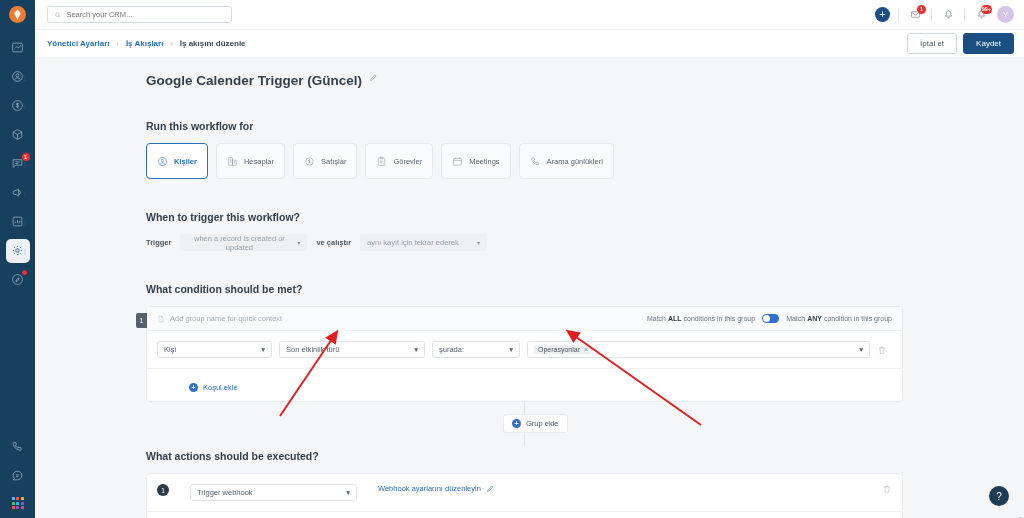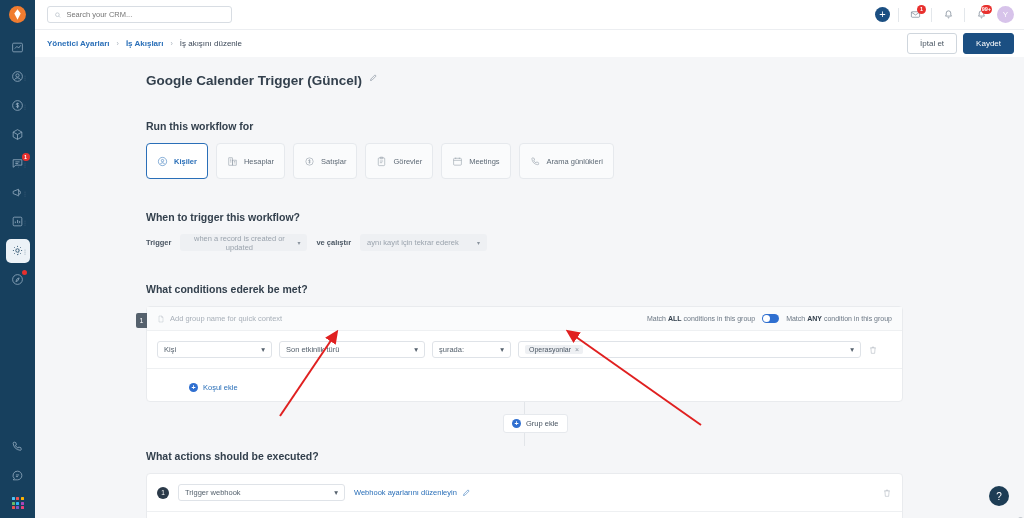--- a/index.html
+++ b/index.html
@@ -84,21 +84,21 @@
             color: #fff; font-size: 8px; display: flex; align-items: center;
             justify-content: center; }
   .divider-v { width: 1px; height: 14px; background: #e3e7eb; }
 
   
   .crumbbar {
     height: 28px; background: #fff; border-top: 1px solid #eceef1;
     display: flex; align-items: center; padding: 0 12px; position: relative;
   }
   .crumb { font-size: 8px; color: #2a6fb8; font-weight: bold; }
-  .crumb.last { color: #3c4858; font-weight: normal; text-align: right; }
+  .crumb.last { color: #3c4858; font-weight: bold; text-align: right; }
   .crumb-sep { font-size: 7px; color: #a9b2bc; margin: 0 7px; }
   .crumb-actions { position: absolute; right: 10px; display: flex; gap: 6px; }
   .btn {
     font-size: 8px; padding: 5px 12px; border-radius: 3px;
     border: 1px solid #cfd6dd; background: #fff; color: #4a5663;
     cursor: pointer; font-family: inherit;
   }
   .btn.primary { background: #1b4f82; border-color: #1b4f82; color: #fff; }
 
   
@@ -186,21 +186,21 @@
   .group-connector .vline { position: absolute; left: 378px; top: 0; width: 1px;
                             height: 44px; background: #e2e5e9; }
   .grp-btn {
     position: absolute; left: 357px; top: 12px;
     display: inline-flex; align-items: center; gap: 5px;
     background: #fff; border: 1px solid #e6e9ed; border-radius: 3px;
     padding: 4px 8px; font-size: 7.5px; color: #4a5663; cursor: pointer;
   }
 
   
-  .action-row { display: flex; align-items: center; gap: 9px; padding: 10px; }
+  .action-row { display: flex; align-items: flex-start; gap: 21px; padding: 10px; }
   .step-num { width: 12px; height: 12px; border-radius: 50%; background: #2b3a49;
               color: #fff; font-size: 6.5px; display: flex; align-items: center;
               justify-content: center; }
   .action-link { font-size: 7.5px; color: #2a6fb8; display: inline-flex;
                  align-items: center; gap: 5px; cursor: pointer; }
 
   
   .help-btn {
     position: absolute; right: 15px; bottom: 12px;
     width: 20px; height: 20px; border-radius: 50%; background: #1d3d55;
@@ -436,21 +436,21 @@
             <span>when a record is created or updated</span>
             <span class="caret">▾</span>
           </div>
           <span class="lbl">ve çalıştır</span>
           <div class="select" style="width:127px">
             <span>aynı kayıt için tekrar ederek</span>
             <span class="caret">▾</span>
           </div>
         </div>
 
-        <div class="section-title">What conditions ederek be met?</div>
+        <div class="section-title">What condition should be met?</div>
 
         <div class="card">
           <div class="group-num">1</div>
           <div class="card-head">
             <div class="group-name">
               <svg viewBox="0 0 24 24">
                   <path d="M6 3h8l4 4v14H6z"></path>
                   <path d="M14 3v4h4"></path>
                 </svg>
               <span>Add group name for quick context</span>
@@ -474,21 +474,21 @@
 
           <div class="cond-row">
             <div class="cond-select" style="width:115px">
               <span>Kişi</span>
               <span class="caret">▾</span>
             </div>
             <div class="cond-select" style="width:146px">
               <span>Son etkinlik türü</span>
               <span class="caret">▾</span>
             </div>
-            <div class="cond-select" style="width:79px">
+            <div class="cond-select" style="width:88px">
               <span>şurada:</span>
               <span class="caret">▾</span>
             </div>
             <div class="cond-select" style="width:343px">
               <span class="tag">
                 <span>Operasyonlar</span>
                 <span class="x">×</span>
               </span>
               <span class="caret">▾</span>
             </div>

